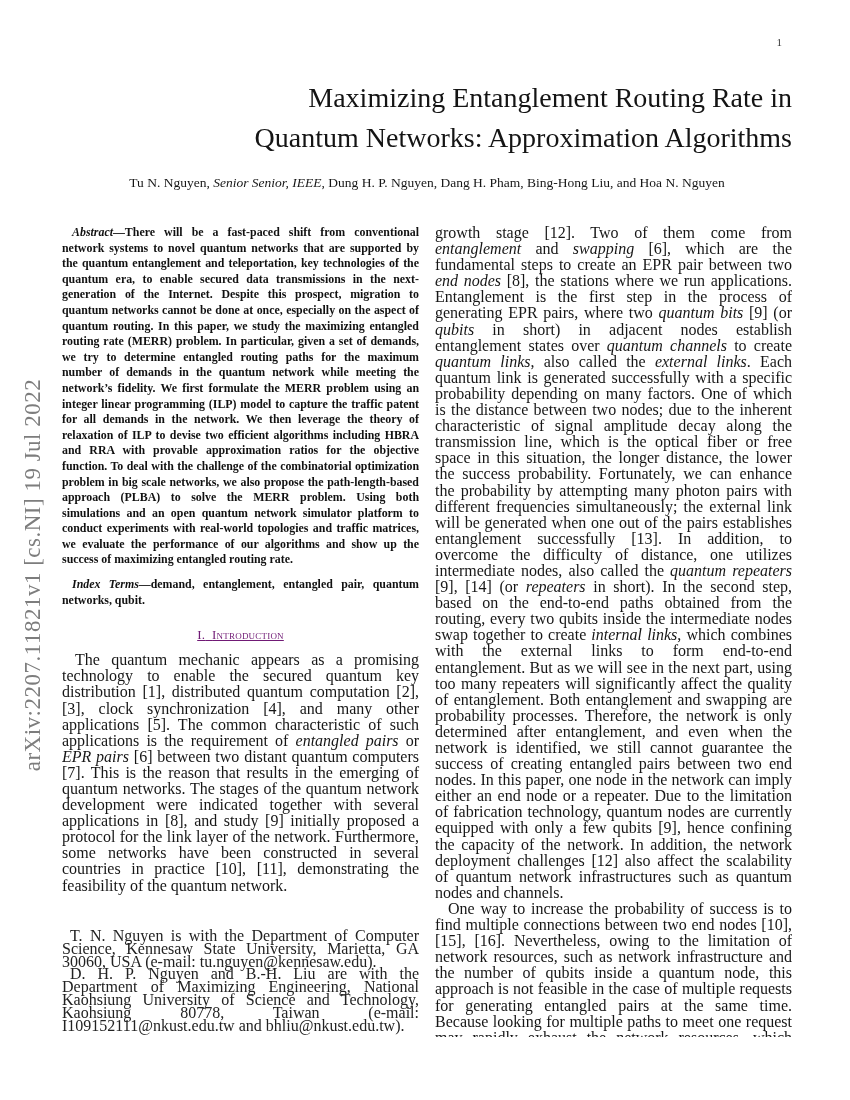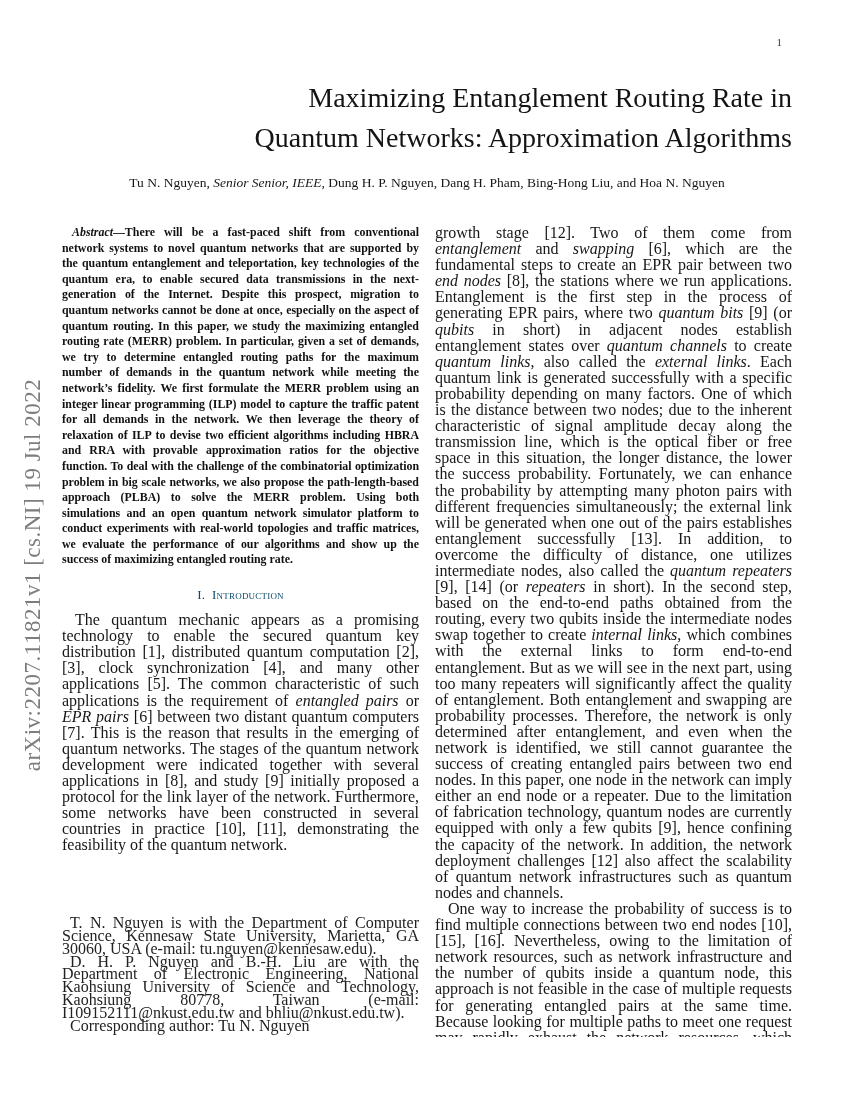--- a/index.html
+++ b/index.html
@@ -66,21 +66,22 @@
   }
   .index-terms { margin-top: 9px; }
   .section-heading {
     text-align: center;
     text-align-last: center;
     font-size: 13px;
     font-weight: 400;
     margin-top: 19px;
     margin-bottom: 9px;
     letter-spacing: 0.2px;
-    color: #0c4a6e;
+    color: #701a75;
+    text-decoration: underline;
   }
   .sc { font-variant: small-caps; }
   .body-para {
     font-size: 16px;
     line-height: 16.1px;
     text-indent: 13px;
     color: #161616;
   }
   .noindent { text-indent: 0; }
   .force-justify { text-align-last: justify; }
@@ -104,29 +105,29 @@
 <div class="paper">
 
   <h1 class="title"><span>Maximizing Entanglement Routing Rate in</span><br><span>Quantum Networks: Approximation Algorithms</span></h1>
 
   <div class="authors">Tu N. Nguyen, <i>Senior Senior, IEEE</i>, Dung H. P. Nguyen, Dang H. Pham, Bing-Hong Liu, and Hoa N. Nguyen</div>
 
   <div class="columns">
 
     <div class="col col-left">
       <p class="abstract"><i>Abstract</i>—There will be a fast-paced shift from conventional network systems to novel quantum networks that are supported by the quantum entanglement and teleportation, key technologies of the quantum era, to enable secured data transmissions in the next-generation of the Internet. Despite this prospect, migration to quantum networks cannot be done at once, especially on the aspect of quantum routing. In this paper, we study the maximizing entangled routing rate (MERR) problem. In particular, given a set of demands, we try to determine entangled routing paths for the maximum number of demands in the quantum network while meeting the network’s fidelity. We first formulate the MERR problem using an integer linear programming (ILP) model to capture the traffic patent for all demands in the network. We then leverage the theory of relaxation of ILP to devise two efficient algorithms including HBRA and RRA with provable approximation ratios for the objective function. To deal with the challenge of the combinatorial optimization problem in big scale networks, we also propose the path-length-based approach (PLBA) to solve the MERR problem. Using both simulations and an open quantum network simulator platform to conduct experiments with real-world topologies and traffic matrices, we evaluate the performance of our algorithms and show up the success of maximizing entangled routing rate.</p>
+      <p class="abstract index-terms"><i>Index Terms</i>—demand, entanglement, entangled pair, quantum networks, qubit.</p>
 
       <h2 class="section-heading"><span>I.</span>&nbsp;&nbsp;<span class="sc">Introduction</span></h2>
 
       <p class="body-para">The quantum mechanic appears as a promising technology to enable the secured quantum key distribution [1], distributed quantum computation [2], [3], clock synchronization [4], and many other applications [5]. The common characteristic of such applications is the requirement of <i>entangled pairs</i> or <i>EPR pairs</i> [6] between two distant quantum computers [7]. This is the reason that results in the emerging of quantum networks. The stages of the quantum network development were indicated together with several applications in [8], and study [9] initially proposed a protocol for the link layer of the network. Furthermore, some networks have been constructed in several countries in practice [10], [11], demonstrating the feasibility of the quantum network.</p>
 
       <div class="footnotes">
         <p>T. N. Nguyen is with the Department of Computer Science, Kennesaw State University, Marietta, GA 30060, USA (e-mail: tu.nguyen@kennesaw.edu).</p>
-        <p>D. H. P. Nguyen and B.-H. Liu are with the Department of Electronic Engineering, National Kaohsiung University of Science and Technology, Kaohsiung 80778, Taiwan (e-mail: I109152111@nkust.edu.tw and bhliu@nkust.edu.tw).</p>
-        <p>Corresponding author: Tu N. Nguyen</p>
+        <p>D. H. P. Nguyen and B.-H. Liu are with the Department of Maximizing Engineering, National Kaohsiung University of Science and Technology, Kaohsiung 80778, Taiwan (e-mail: I109152111@nkust.edu.tw and bhliu@nkust.edu.tw).</p>
       </div>
     </div>
 
     <div class="col col-right">
       <p class="body-para noindent">growth stage [12]. Two of them come from <i>entanglement</i> and <i>swapping</i> [6], which are the fundamental steps to create an EPR pair between two <i>end nodes</i> [8], the stations where we run applications. Entanglement is the first step in the process of generating EPR pairs, where two <i>quantum bits</i> [9] (or <i>qubits</i> in short) in adjacent nodes establish entanglement states over <i>quantum channels</i> to create <i>quantum links</i>, also called the <i>external links</i>. Each quantum link is generated successfully with a specific probability depending on many factors. One of which is the distance between two nodes; due to the inherent characteristic of signal amplitude decay along the transmission line, which is the optical fiber or free space in this situation, the longer distance, the lower the success probability. Fortunately, we can enhance the probability by attempting many photon pairs with different frequencies simultaneously; the external link will be generated when one out of the pairs establishes entanglement successfully [13]. In addition, to overcome the difficulty of distance, one utilizes intermediate nodes, also called the <i>quantum repeaters</i> [9], [14] (or <i>repeaters</i> in short). In the second step, based on the end-to-end paths obtained from the routing, every two qubits inside the intermediate nodes swap together to create <i>internal links</i>, which combines with the external links to form end-to-end entanglement. But as we will see in the next part, using too many repeaters will significantly affect the quality of entanglement. Both entanglement and swapping are probability processes. Therefore, the network is only determined after entanglement, and even when the network is identified, we still cannot guarantee the success of creating entangled pairs between two end nodes. In this paper, one node in the network can imply either an end node or a repeater. Due to the limitation of fabrication technology, quantum nodes are currently equipped with only a few qubits [9], hence confining the capacity of the network. In addition, the network deployment challenges [12] also affect the scalability of quantum network infrastructures such as quantum nodes and channels.</p>
       <p class="body-para">One way to increase the probability of success is to find multiple connections between two end nodes [10], [15], [16]. Nevertheless, owing to the limitation of network resources, such as network infrastructure and the number of qubits inside a quantum node, this approach is not feasible in the case of multiple requests for generating entangled pairs at the same time. Because looking for multiple paths to meet one request may rapidly exhaust the network resources, which results in reducing network responsiveness. Instead, we are interested in leveraging the available resources to satisfy as many requests simultaneously as possible.</p>
     </div>
 
   </div>
 </div>

